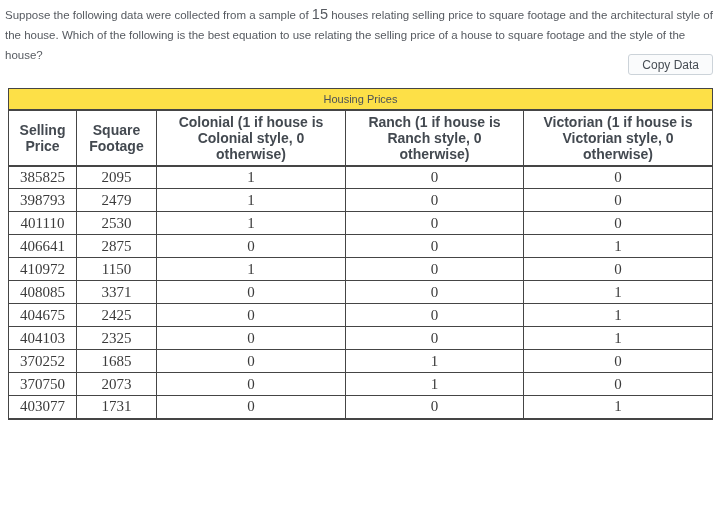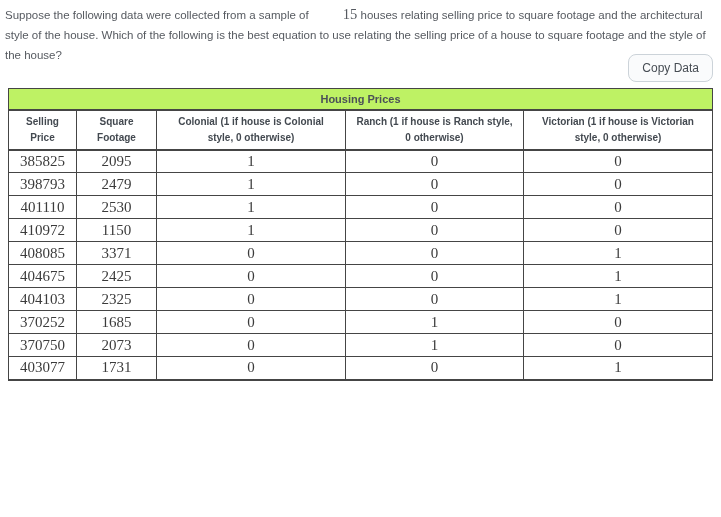--- a/index.html
+++ b/index.html
@@ -8,37 +8,36 @@
 
   .question {
     position: absolute;
     left: 5px; top: 4px;
     width: 712px;
     font-size: 11.5px;
     line-height: 20px;
     color: #565a60;
   }
   .math-num {
-    font-family: Liberation Serif, serif;
+    font-family: Liberation Sans, sans-serif;
     font-size: 14.5px;
     color: #565a60;
-    margin-left: 31px;
   }
 
   .copy-btn {
     position: absolute;
     top: 54px; right: 8px;
-    height: 28px;
+    height: 21px;
     padding: 0 13px;
     font-family: "Liberation Sans", sans-serif;
     font-size: 12px;
     color: #474d54;
     background: #fafbfc;
     border: 1px solid #ccd3d9;
-    border-radius: 8px;
+    border-radius: 3px;
     cursor: pointer;
   }
 
   .table-wrap {
     position: absolute;
     left: 8px; top: 88px;
     width: 705px;
   }
   table.data-table {
     width: 100%;
@@ -48,29 +47,29 @@
   }
   .col-sp { width: 68px; }
   .col-sf { width: 80px; }
   .col-co { width: 189px; }
   .col-ra { width: 178px; }
   .col-vi { width: auto; }
 
   th.table-title {
     height: 21px;
     font-size: 11px;
-    font-weight: bold;
+    font-weight: normal;
     color: #4b5158;
     text-align: center;
     vertical-align: middle;
     border-bottom: 2px solid #454545;
-    background: #bef264;
+    background: #fde047;
   }
   th.col-header {
-    font-size: 10px;
+    font-size: 14px;
     font-weight: bold;
     color: #434950;
     line-height: 16px;
     text-align: center;
     vertical-align: middle;
     padding: 3px 8px;
     height: 37px;
     border: 1px solid #454545;
     border-bottom: 2px solid #454545;
     background: #ffffff;
@@ -132,20 +131,27 @@
           <td class="data-cell">0</td>
         </tr>
         <tr>
           <td class="data-cell">401110</td>
           <td class="data-cell">2530</td>
           <td class="data-cell">1</td>
           <td class="data-cell">0</td>
           <td class="data-cell">0</td>
         </tr>
         <tr>
+          <td class="data-cell">406641</td>
+          <td class="data-cell">2875</td>
+          <td class="data-cell">0</td>
+          <td class="data-cell">0</td>
+          <td class="data-cell">1</td>
+        </tr>
+        <tr>
           <td class="data-cell">410972</td>
           <td class="data-cell">1150</td>
           <td class="data-cell">1</td>
           <td class="data-cell">0</td>
           <td class="data-cell">0</td>
         </tr>
         <tr>
           <td class="data-cell">408085</td>
           <td class="data-cell">3371</td>
           <td class="data-cell">0</td>

